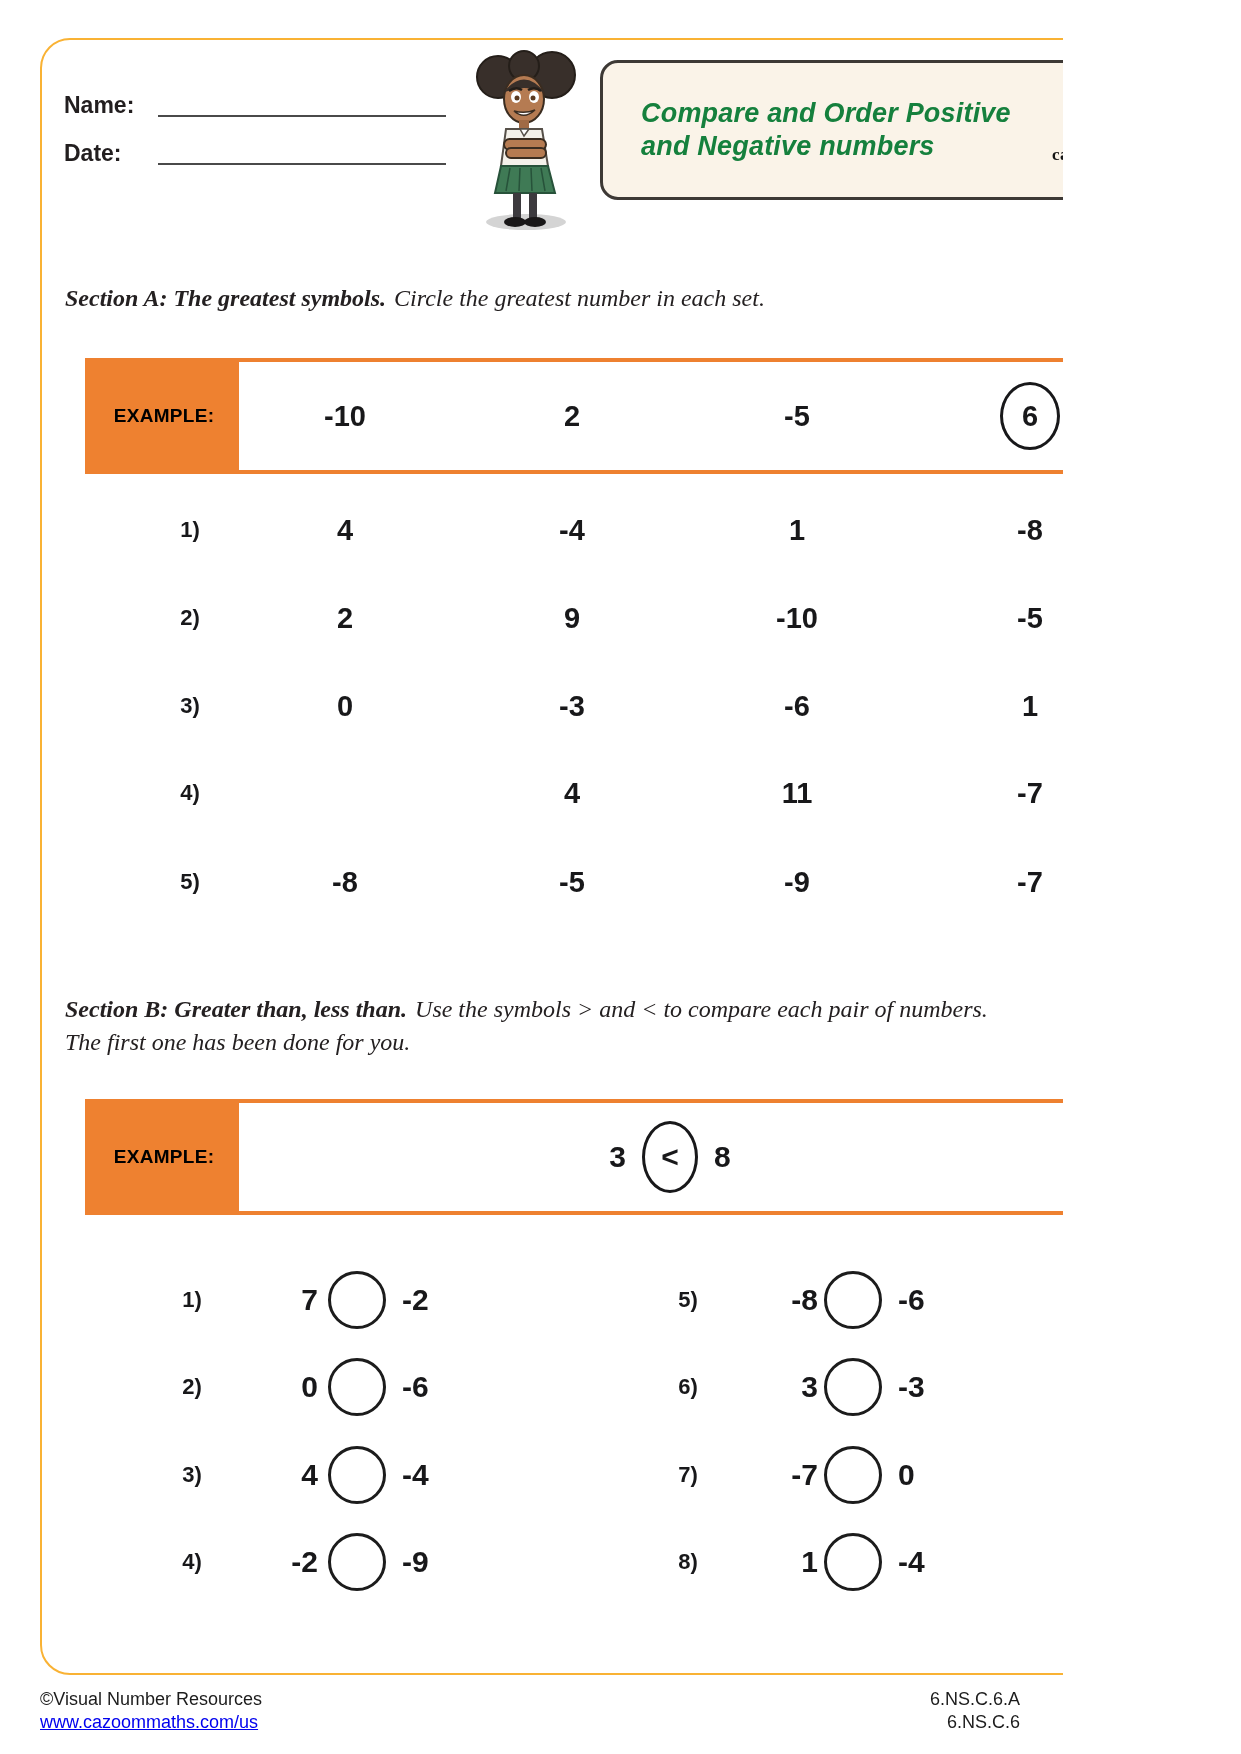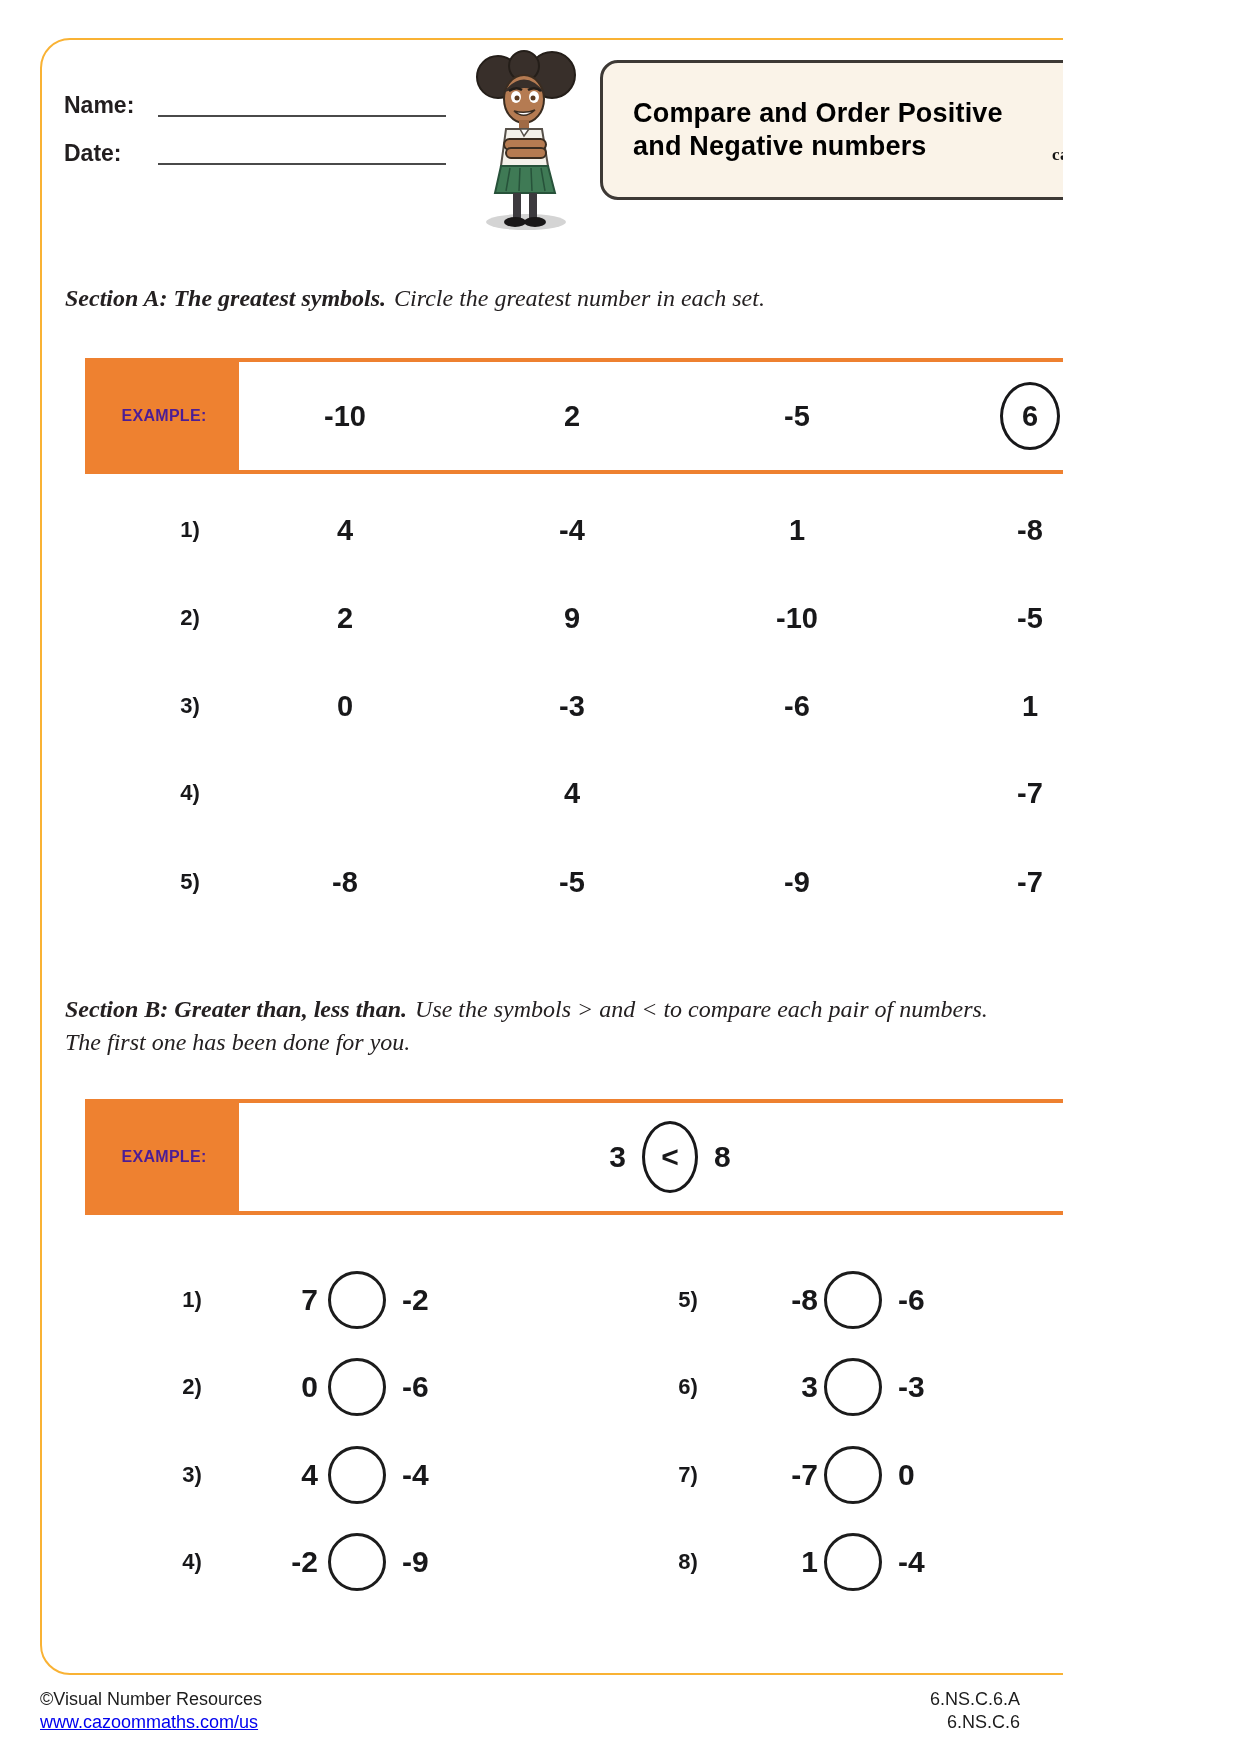--- a/index.html
+++ b/index.html
@@ -13,40 +13,40 @@
   }
   
   .field-label { position:absolute; font-size:23px; font-weight:bold; color:#221e1f; }
   .write-line { position:absolute; width:288px; height:0; border-bottom:2px solid #4a4a4a; }
   .title-box {
     position:absolute; left:600px; top:60px; width:560px; height:140px;
     background:#FAF3E8; border:3px solid #3d3935; border-radius:18px;
     box-sizing:border-box; display:flex; align-items:center;
   }
   .title-text {
-    margin-left:30px; width:395px; font-size:27px; font-weight:bold;
-    color:#000000; line-height:1.22; letter-spacing:0.2px;
+    margin-left:38px; width:395px; font-size:27px; font-weight:bold;
+    color:#15803d; line-height:1.22; letter-spacing:0.2px;font-style:italic;
   }
   .logo { position:absolute; right:34px; top:50%; transform:translateY(-52%); width:78px; text-align:center; }
   .logo-square { width:34px; height:52px; background:#101010; margin:0 auto; display:flex; align-items:center; justify-content:center; }
   .logo-text { font-family:"Liberation Serif", serif; font-weight:bold; font-size:17px; color:#131313; margin-top:1px; letter-spacing:0.5px; }
   
   .section-heading {
     position:absolute; left:65px; font-family:"Liberation Serif", serif;
     font-style:italic; font-size:24px; color:#242021; line-height:1.38;
   }
   .sh-bold { font-weight:bold; margin-right:8px; }
   
   .example-box {
     position:absolute; left:85px; width:1080px; height:116px; background:#ffffff;
     border:4px solid #EE8130; box-sizing:border-box;
   }
   .example-label-cell {
     position:absolute; left:0; top:0; width:150px; height:100%; background:#EE8130;
-    color:#4c1d95; font-weight:bold; font-size:16px; letter-spacing:0.3px;
+    color:#000000; font-weight:bold; font-size:19px; letter-spacing:0.3px;
     display:flex; align-items:center; justify-content:center;
   }
   .num-cell {
     position:absolute; width:220px; text-align:center; font-size:29px; font-weight:bold;
     color:#18181a; line-height:40px;
   }
   .ex-cell { top:50%; transform:translateY(-50%); }
   .circle-ellipse {
     display:inline-flex; align-items:center; justify-content:center;
     width:54px; height:62px; border:3px solid #18181a; border-radius:50%;
@@ -169,20 +169,21 @@
   <div class="a-row" style="top:686px;">
     <span class="row-label" style="left:150px;">3)</span>
     <span class="num-cell a-c1">0</span>
     <span class="num-cell a-c2">-3</span>
     <span class="num-cell a-c3">-6</span>
     <span class="num-cell a-c4">1</span>
   </div>
   <div class="a-row" style="top:773px;">
     <span class="row-label" style="left:150px;">4)</span>
     <span class="num-cell a-c2">4</span>
+    <span class="num-cell a-c3">11</span>
     <span class="num-cell a-c4">-7</span>
   </div>
   <div class="a-row" style="top:862px;">
     <span class="row-label" style="left:150px;">5)</span>
     <span class="num-cell a-c1">-8</span>
     <span class="num-cell a-c2">-5</span>
     <span class="num-cell a-c3">-9</span>
     <span class="num-cell a-c4">-7</span>
   </div>
 

